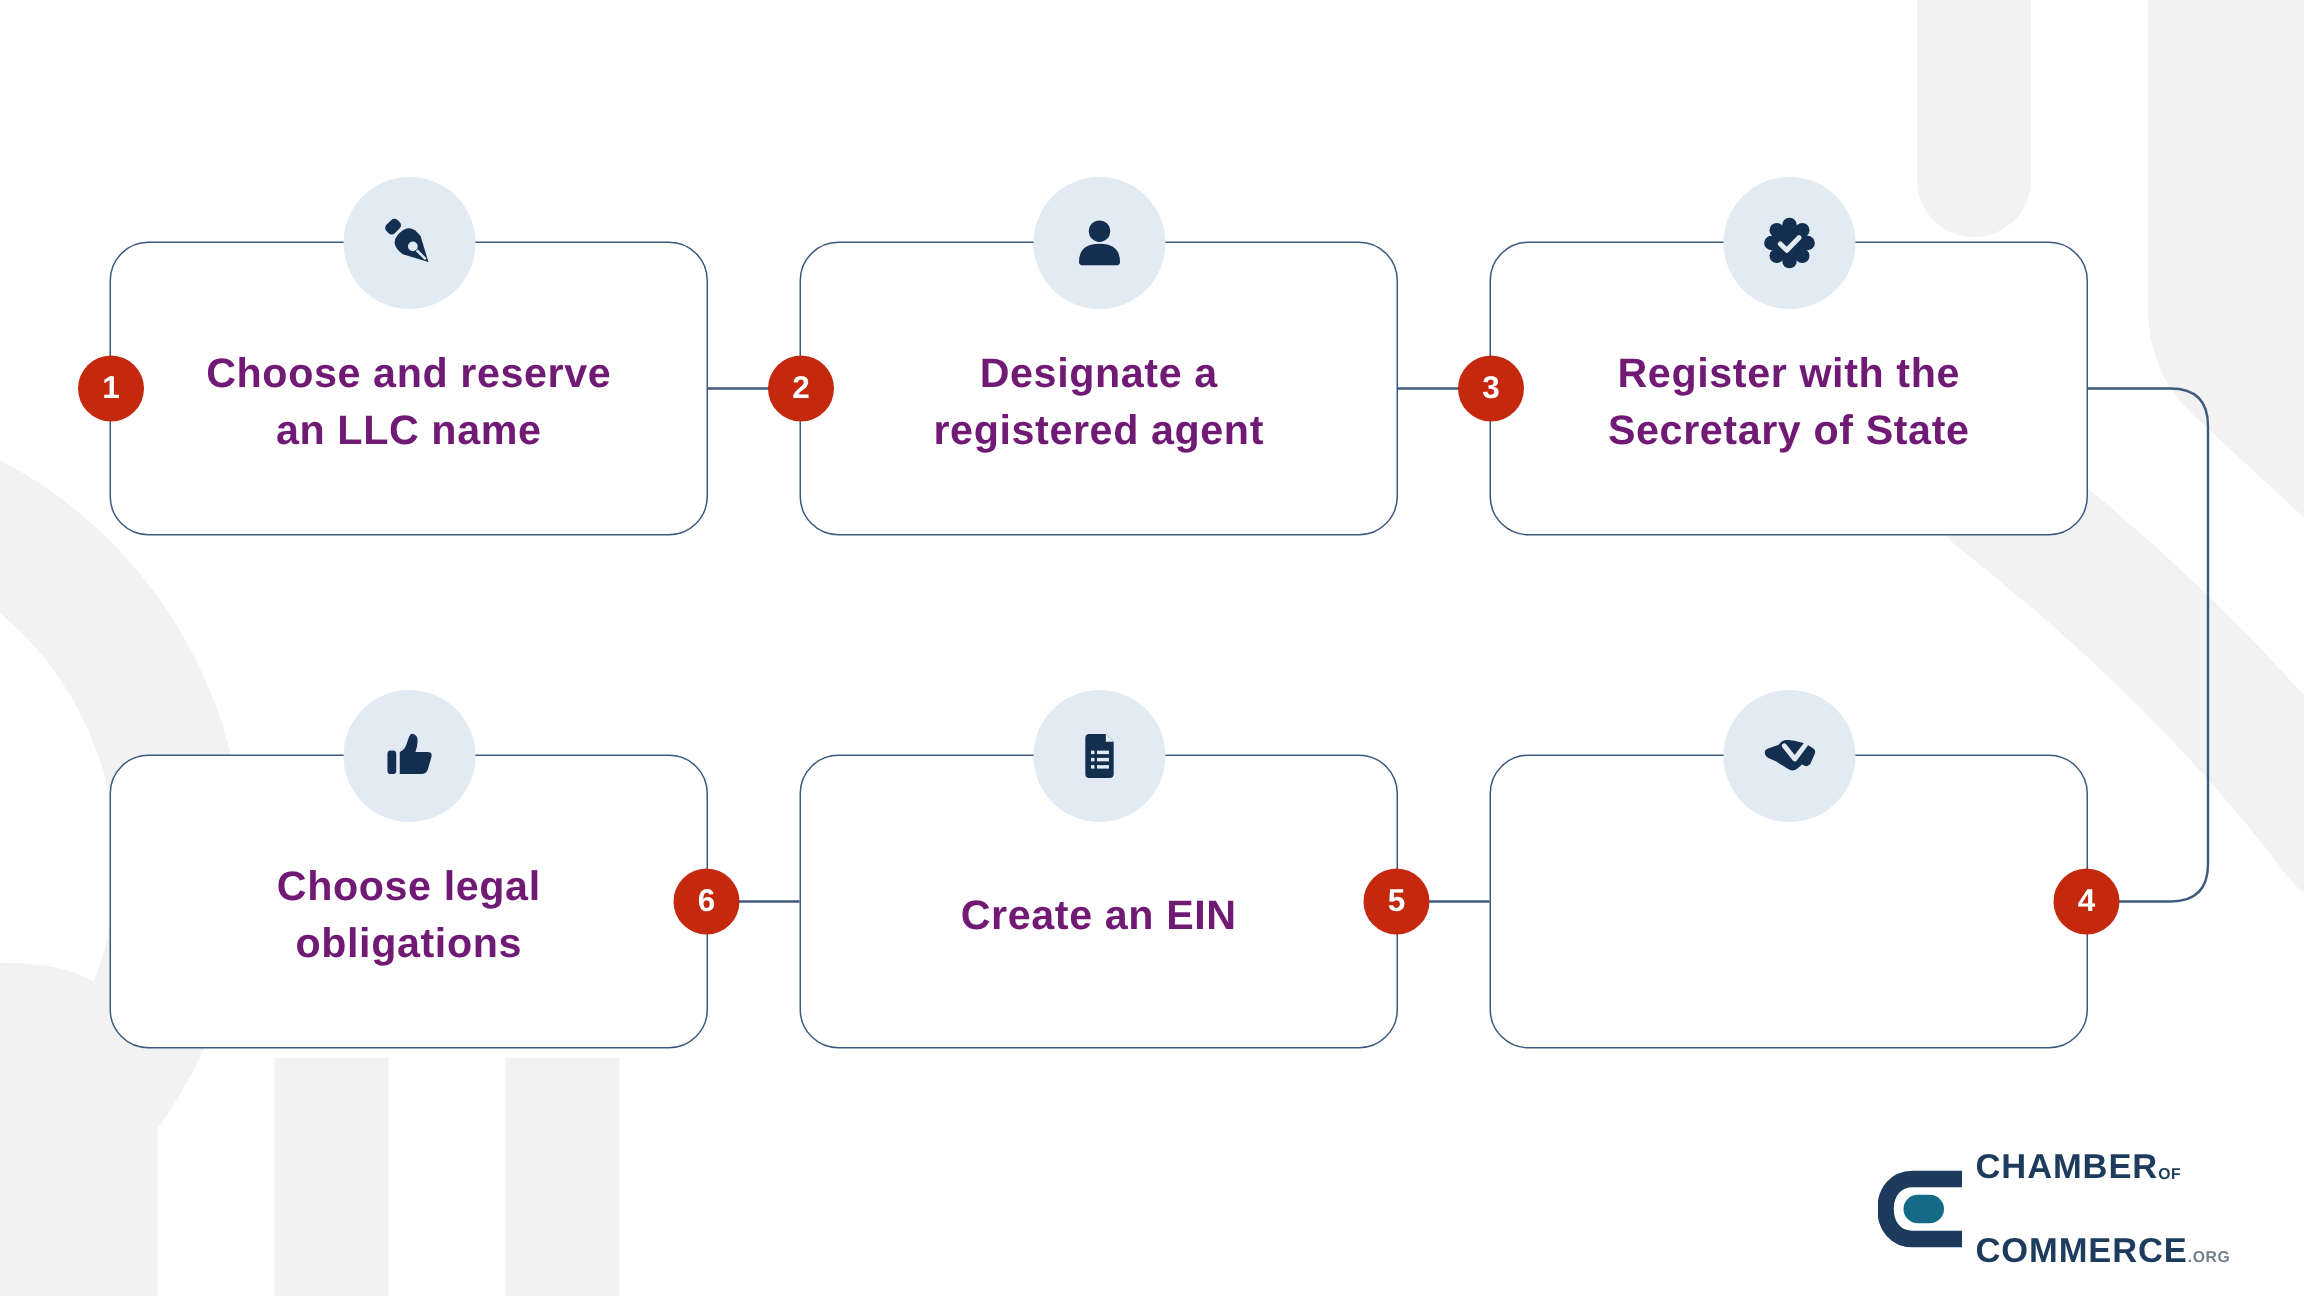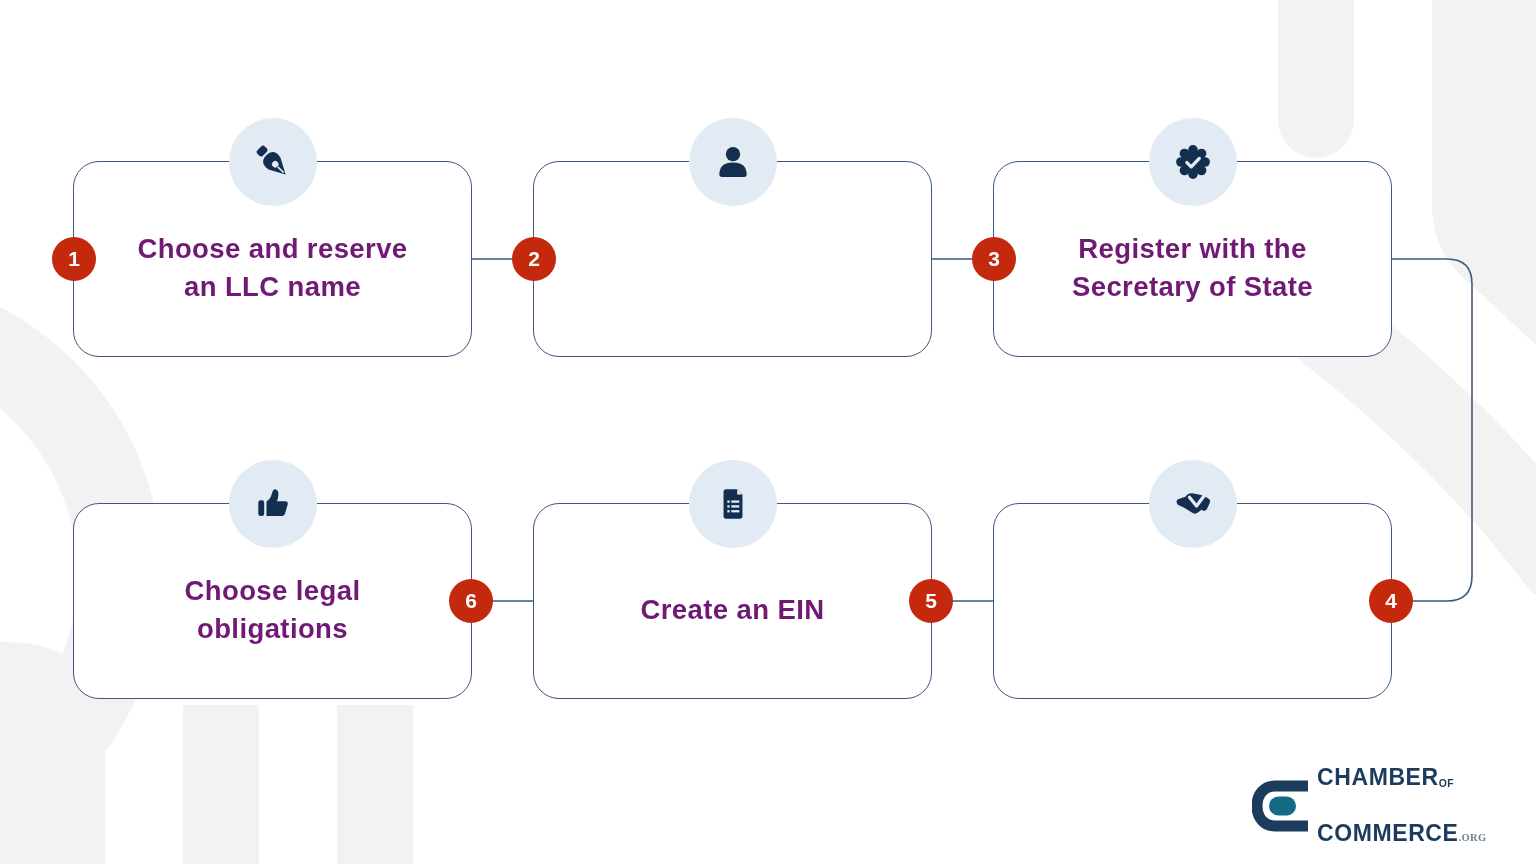--- a/index.html
+++ b/index.html
@@ -31,21 +31,21 @@
   }
   .badge-left{left:-22px}
   .badge-right{right:-22px}
   .logo{
     position:absolute;left:1252px;top:766px;display:flex;align-items:center;
   }
   .logo-text{margin-left:7px;display:flex;flex-direction:column;line-height:1.04;gap:32px;}
   .logo-row{display:flex;align-items:flex-start;}
   .logo-big{color:#1d3b5d;font-size:23px;font-weight:700;letter-spacing:.6px;}
   .logo-small-top{color:#1d3b5d;font-size:10.5px;font-weight:700;margin-top:12px;letter-spacing:.4px;}
-  .logo-small-bot{color:#72808d;font-size:10.5px;font-weight:700;align-self:flex-end;margin-bottom:2px;letter-spacing:.4px;font-family:Liberation Serif, serif;}
+  .logo-small-bot{color:#72808d;font-size:10.5px;font-weight:700;align-self:flex-end;margin-bottom:2px;letter-spacing:.4px;}
 </style>
 </head>
 <body>
 
 <div class="canvas">
 
   <svg class="layer" viewBox="0 0 1536 864">
     <g fill="#f2f2f2" stroke="none">
       <rect x="1278" y="-40" width="76" height="198" rx="38"></rect>
       <path d="M1432 0 V205 Q1432 252 1468 282 L1536 345 V0 Z"></path>
@@ -85,20 +85,22 @@
 
   <div class="card r1 c2">
     <div class="icon-circle">
       <svg width="42" height="42" viewBox="0 0 40 40">
         <g fill="#132e4f">
           <circle cx="20" cy="12.5" r="6.8"></circle>
           <path d="M7 32 Q7 20.5 20 20.5 Q33 20.5 33 32 Q33 34.2 30.5 34.2 H9.5 Q7 34.2 7 32 Z"></path>
         </g>
       </svg>
     </div>
+    <span class="card-title">Designate a
+registered agent</span>
     <div class="badge badge-left">2</div>
   </div>
 
   <div class="card r1 c3">
     <div class="icon-circle">
       <svg width="42" height="42" viewBox="0 0 40 40">
         <g fill="#132e4f">
           <circle cx="20" cy="20" r="11.5"></circle>
           <circle cx="31.5" cy="20" r="4.6"></circle>
           <circle cx="8.5" cy="20" r="4.6"></circle>

